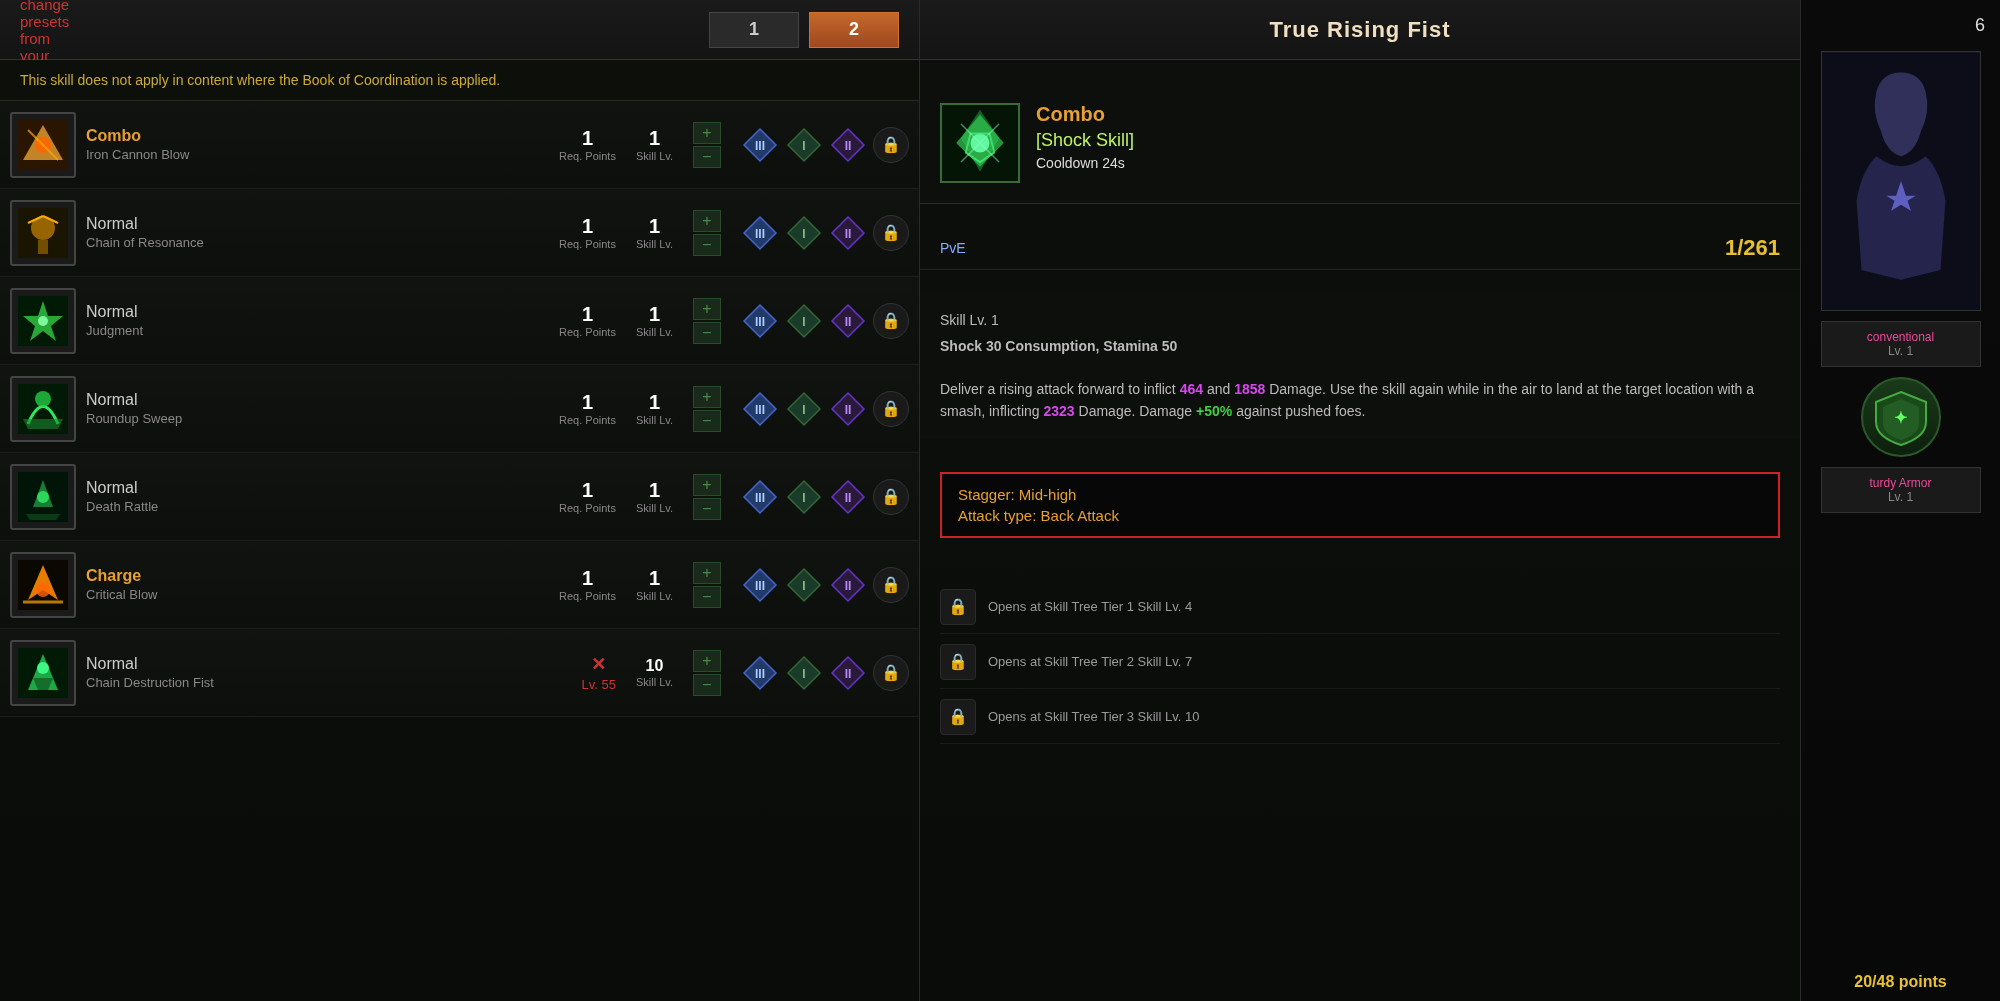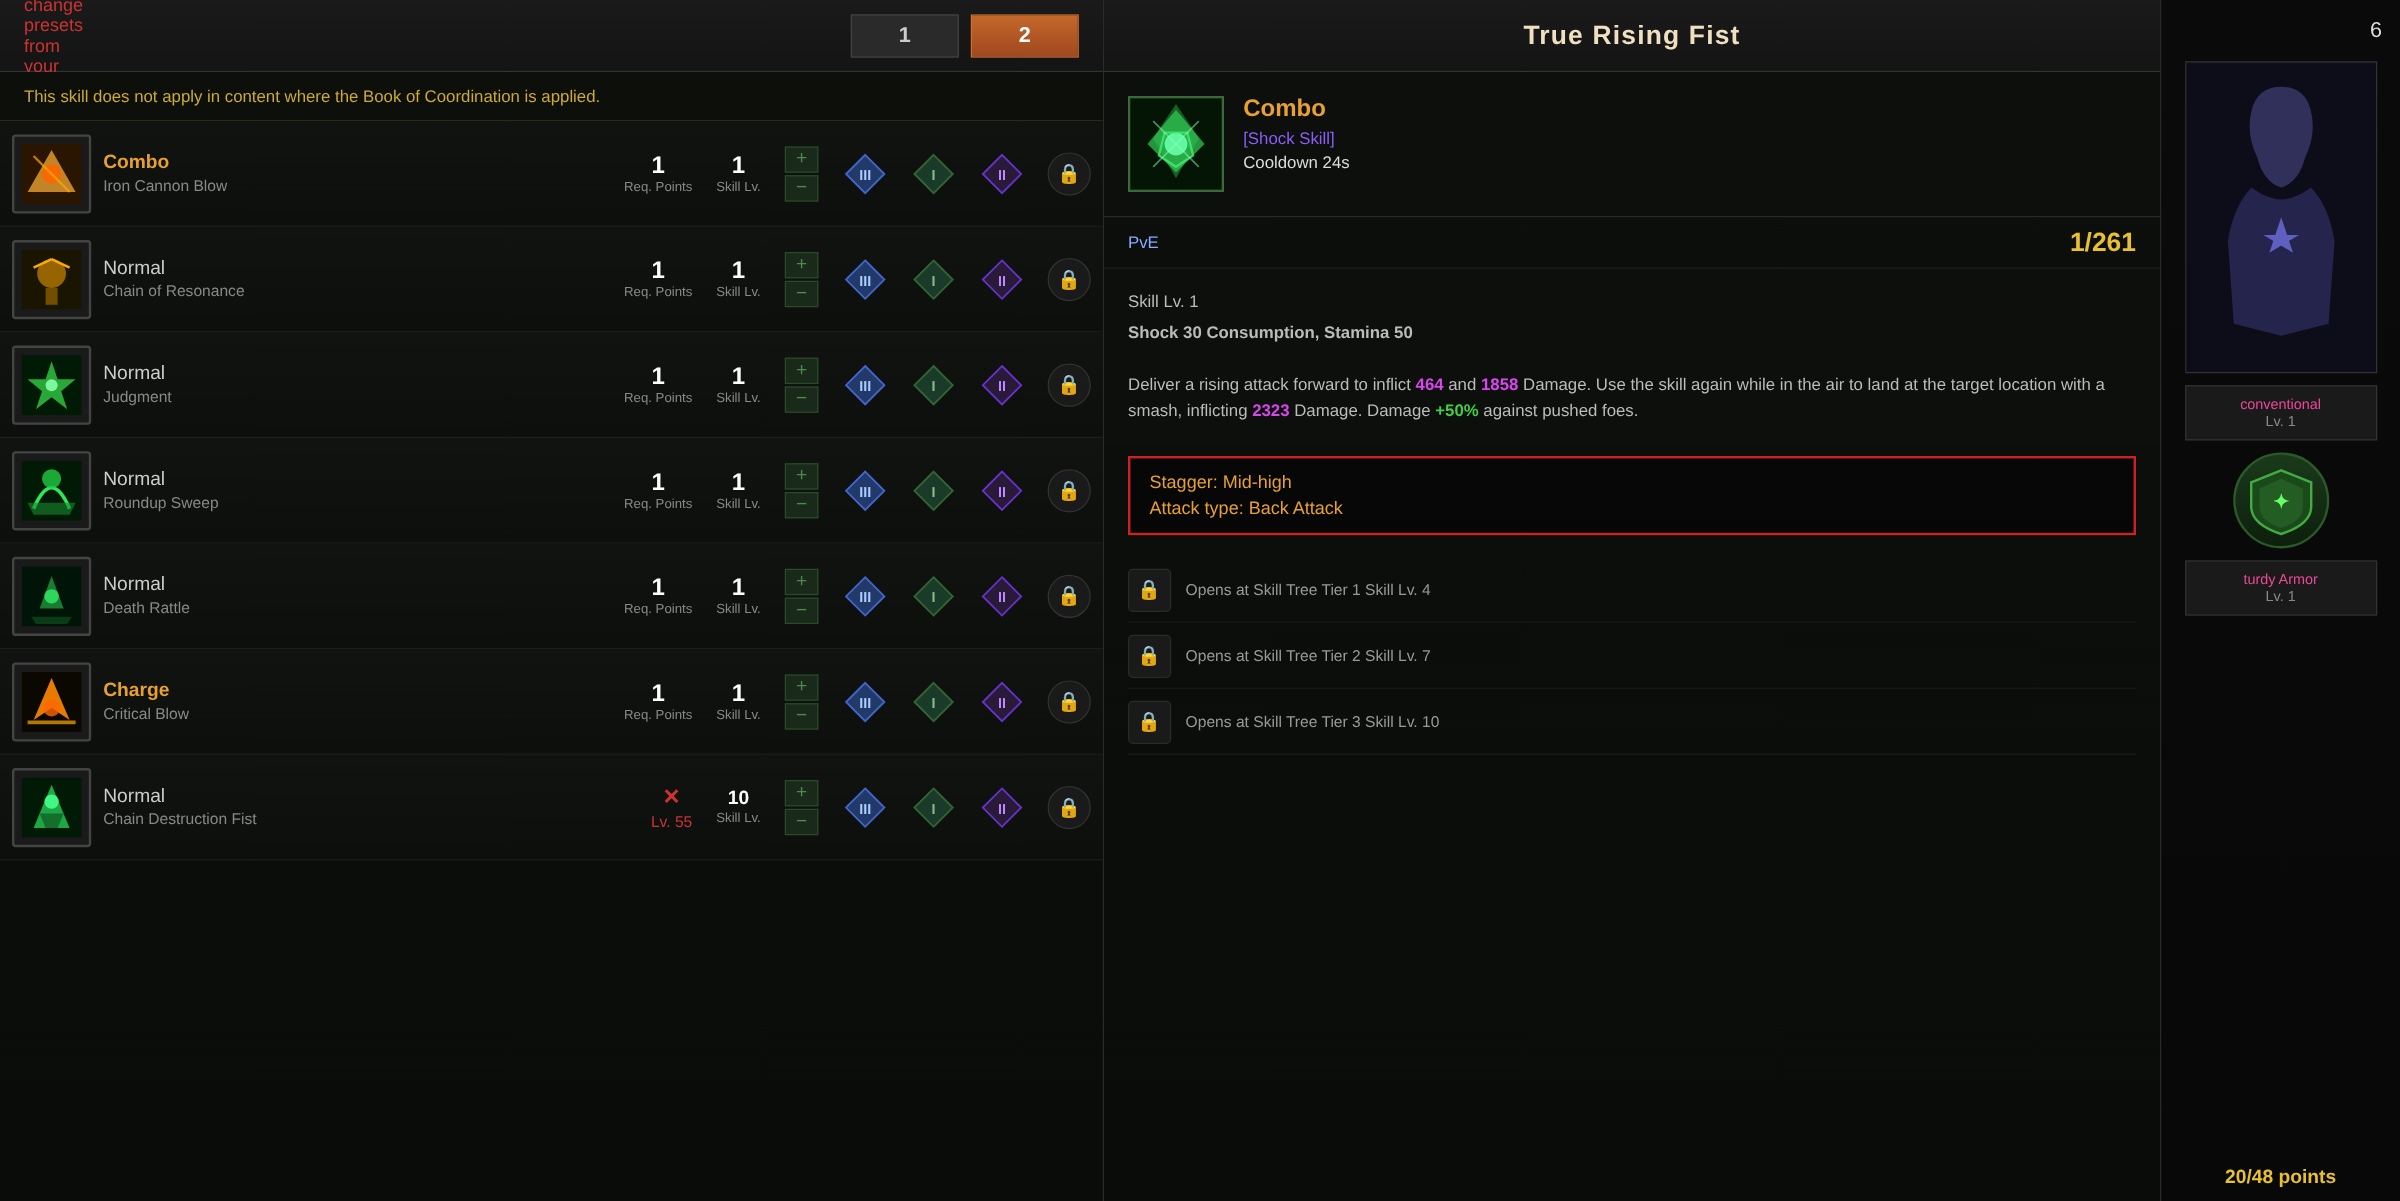--- a/index.html
+++ b/index.html
@@ -180,21 +180,21 @@
       display: flex;
       align-items: center;
       justify-content: center;
       font-size: 16px;
       cursor: pointer;
     }
 
     .gem-section {
       display: flex;
       align-items: center;
-      gap: 19px;
+      gap: 6px;
     }
 
     .gem-diamond {
       width: 38px;
       height: 38px;
       display: flex;
       align-items: center;
       justify-content: center;
     }
 
@@ -216,20 +216,21 @@
       font-size: 16px;
     }
 
     
     .right-panel {
       flex: 1;
       height: 100%;
       background: linear-gradient(180deg, #0d0f0d 0%, #0a0c0a 100%);
       display: flex;
       flex-direction: column;
+      gap: 23px;
     }
 
     .skill-header {
       height: 60px;
       display: flex;
       align-items: center;
       justify-content: center;
       background: linear-gradient(180deg, #1a1a1a 0%, #141414 100%);
       border-bottom: 1px solid #333;
     }
@@ -261,21 +262,21 @@
     }
 
     .skill-detail-info {
       flex: 1;
       display: flex;
       flex-direction: column;
       gap: 4px;
     }
 
     .detail-combo { color: #e8a030; font-size: 20px; font-weight: bold; }
-    .detail-shock { color: #8b5cf6; font-size: 14px; }
+    .detail-shock { color: #bef264; font-size: 18px; }
     .detail-cooldown { color: #ddd; font-size: 14px; }
 
     .pve-section {
       display: flex;
       align-items: center;
       justify-content: space-between;
       padding: 8px 20px;
       border-bottom: 1px solid #222;
     }
 

